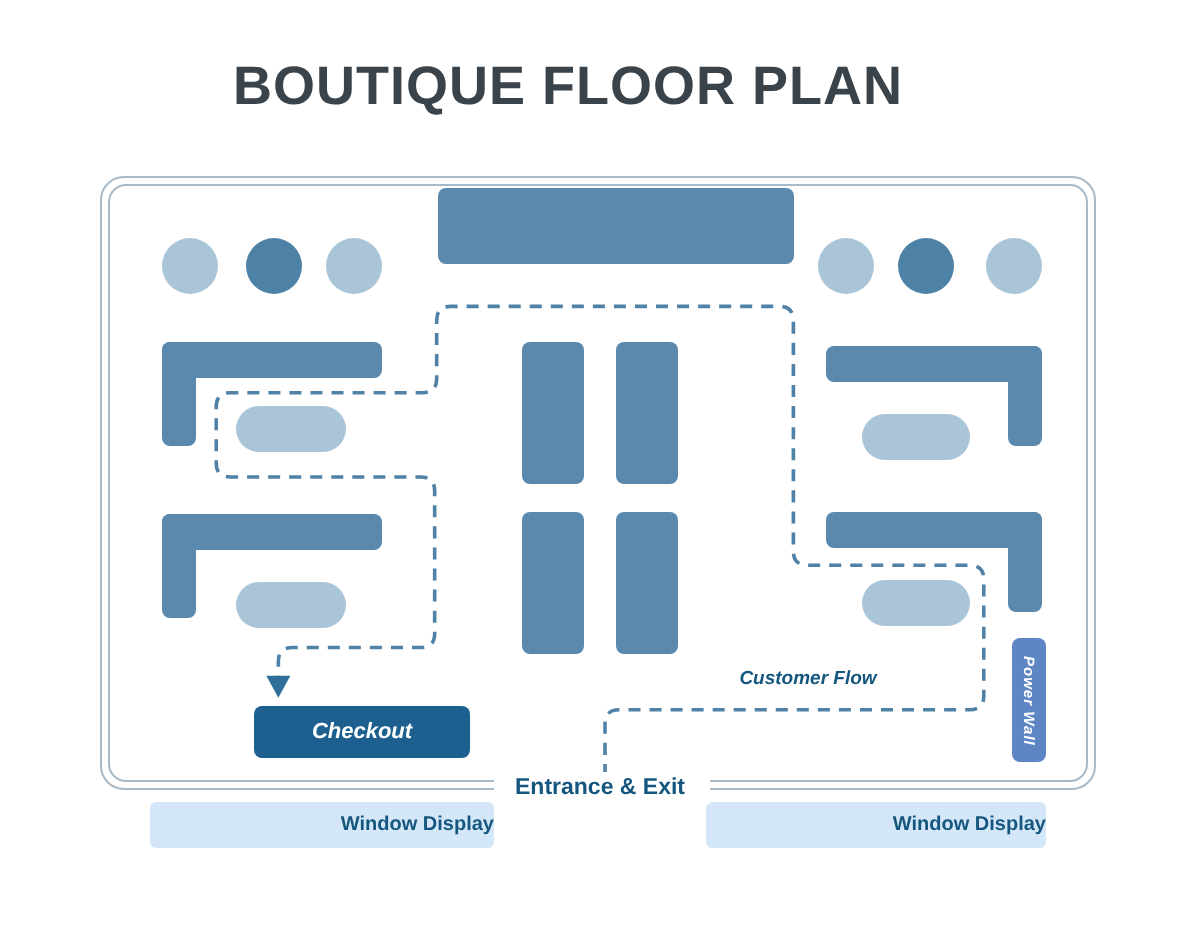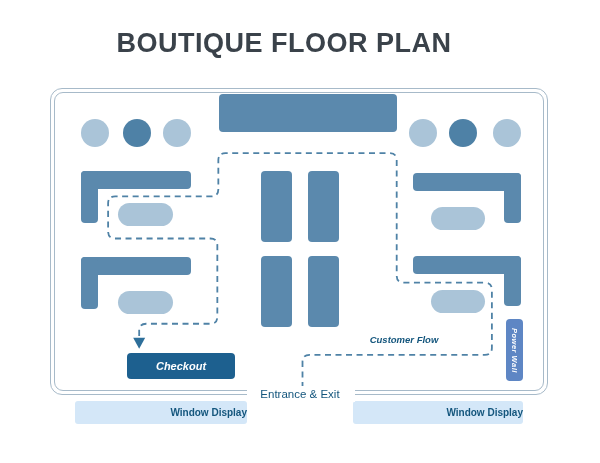--- a/index.html
+++ b/index.html
@@ -48,21 +48,21 @@
   .flow-label{
     position:absolute;left:303px;top:245px;width:100px;text-align:center;
     font-size:9.5px;font-weight:bold;color:var(--c-label_text);
   }
   .gap-mask{
     position:absolute;left:196px;top:297px;width:108px;height:16px;
     background:#ffffff;z-index:5;
   }
   .entrance{
     position:absolute;left:244px;top:388px;width:112px;text-align:center;
-    font-size:11.5px;font-weight:normal;color:var(--c-label_text);z-index:6;
+    font-size:11.5px;font-weight:bold;color:var(--c-label_text);z-index:6;
   }
   .window-display{
     position:absolute;top:401px;height:23px;background:var(--c-window_display_bg);
     border-radius:3px;color:var(--c-label_text);font-size:10px;font-weight:bold;
     text-align:right;line-height:23px;
   }
   .wd-left{left:75px;width:172px;}
   .wd-right{left:353px;width:170px;}
 </style>
 </head>

